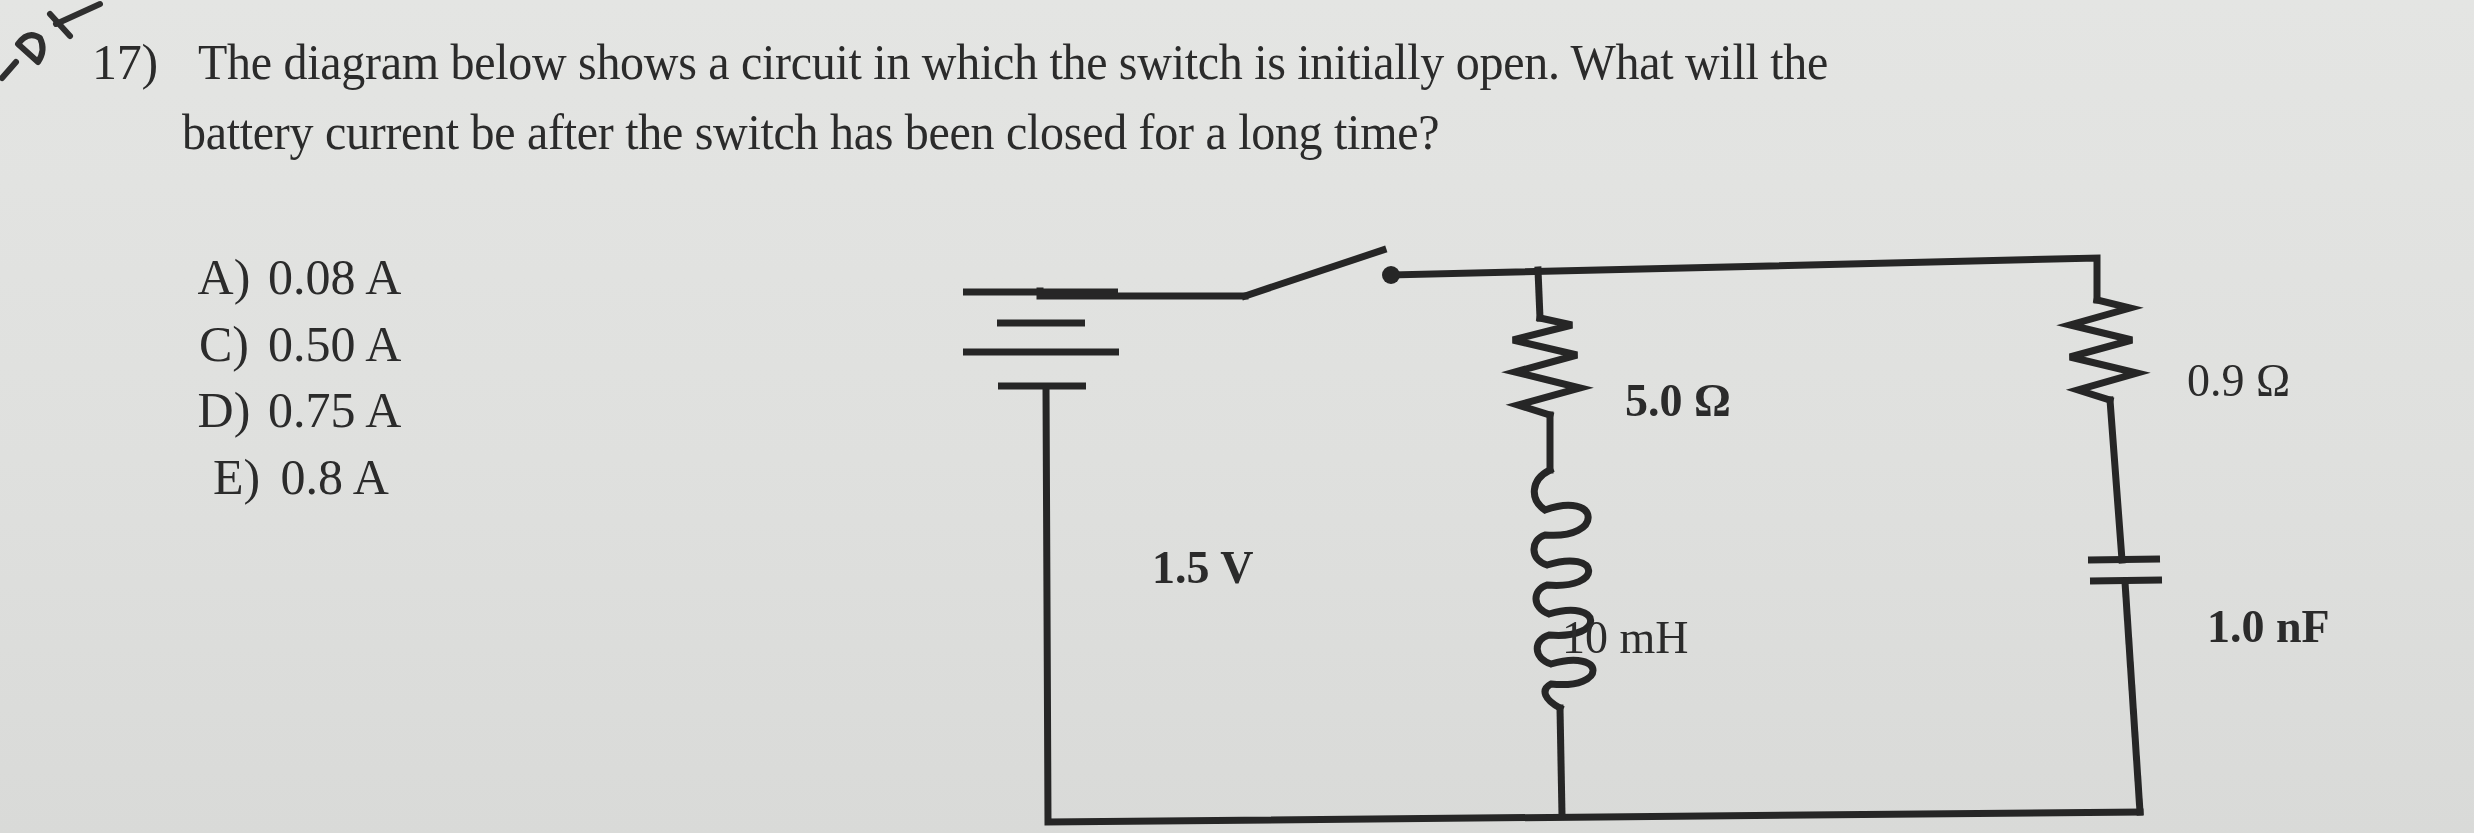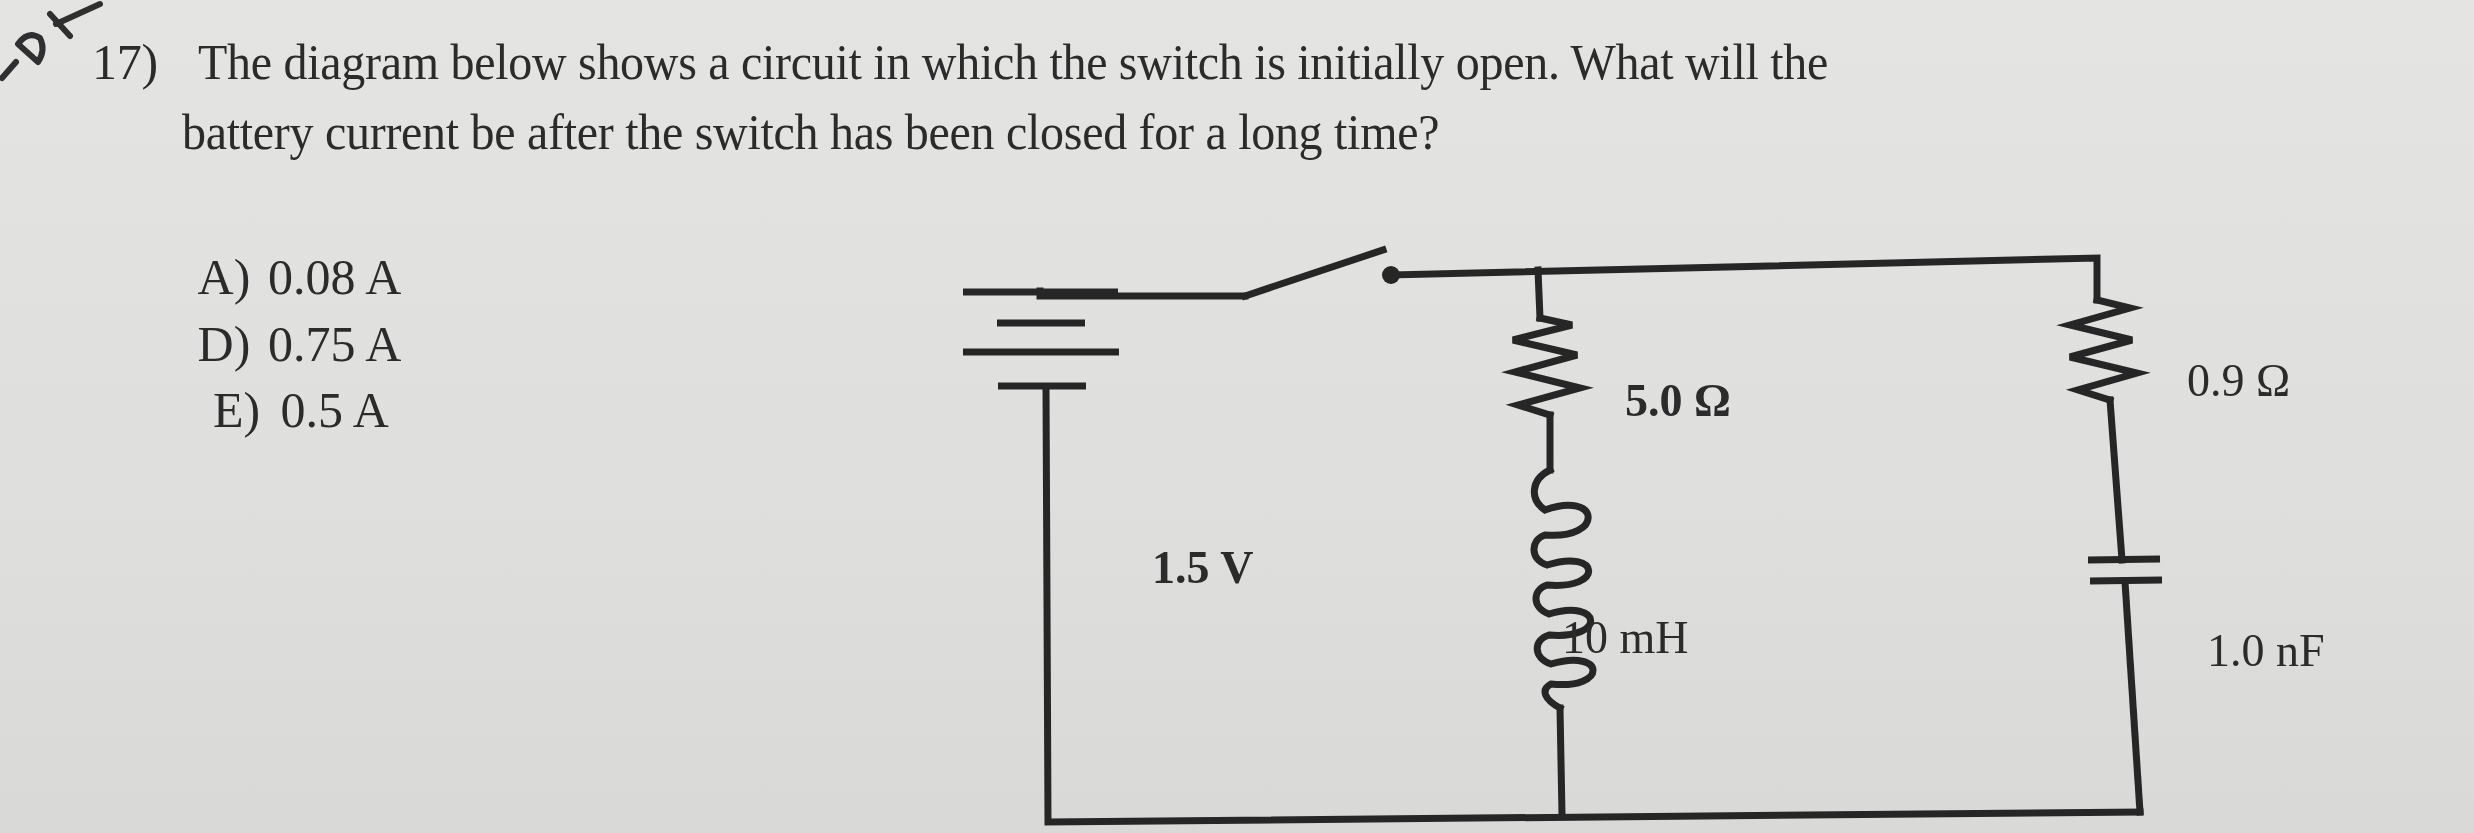--- a/index.html
+++ b/index.html
@@ -27,21 +27,21 @@
   }
   .option .letter { display: inline-block; min-width: 88px; }
   .circuit { position: absolute; left: 0; top: 0; width: 2474px; height: 833px; }
   .lbl {
     position: absolute; font-size: 46px; line-height: 1; white-space: nowrap;
   }
   .lbl-battery { left: 1152px; top: 545px; font-weight: bold; }
   .lbl-r1 { left: 1625px; top: 378px; font-weight: bold; }
   .lbl-l1 { left: 1562px; top: 615px; }
   .lbl-r2 { left: 2187px; top: 358px; }
-  .lbl-c1 { left: 2207px; top: 628px; }
+  .lbl-c1 { left: 2207px; top: 604px; font-weight: bold; }
 </style>
 </head>
 <body>
 
 <div class="page">
 
   <svg class="handwriting" viewBox="0 0 110 90">
     <path d="M2 78 L16 62" stroke="#2f2f2f" stroke-width="6" fill="none" stroke-linecap="round"></path>
     <path d="M18 44 Q28 30 40 38 Q46 50 38 62 L18 44 Z" stroke="#2f2f2f" stroke-width="6" fill="none" stroke-linejoin="round"></path>
     <path d="M50 14 L70 36" stroke="#2f2f2f" stroke-width="6" fill="none" stroke-linecap="round"></path>
@@ -50,24 +50,27 @@
 
   <div class="q-number">17)</div>
   <div class="q-line q-line1">The diagram below shows a circuit in which the switch is initially open.  What will the</div>
   <div class="q-line q-line2">battery current be after the switch has been closed for a long time?</div>
 
   <div class="options">
     <div class="option">
       <span class="letter">A)</span><span>0.08 A</span>
     </div>
     <div class="option">
+      <span class="letter">C)</span><span>0.50 A</span>
+    </div>
+    <div class="option">
       <span class="letter">D)</span><span>0.75 A</span>
     </div>
     <div class="option">
-      <span class="letter">E)</span><span>0.5 A</span>
+      <span class="letter">E)</span><span>0.8 A</span>
     </div>
   </div>
 
   <svg class="circuit" viewBox="0 0 2474 833">
     <g stroke="#262626" stroke-width="7" fill="none" stroke-linecap="square" stroke-linejoin="miter">
 
       <path d="M1040 291 L1040 296 L1245 296"></path>
 
       <path d="M1245 296 L1383 250"></path>
 

